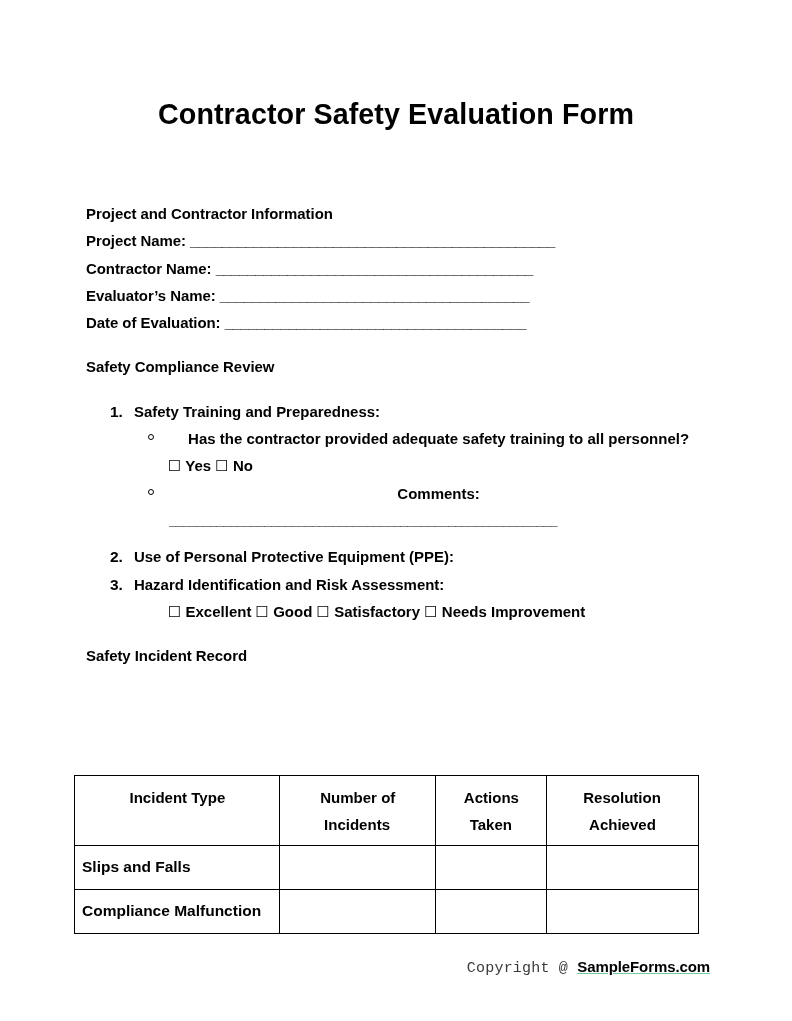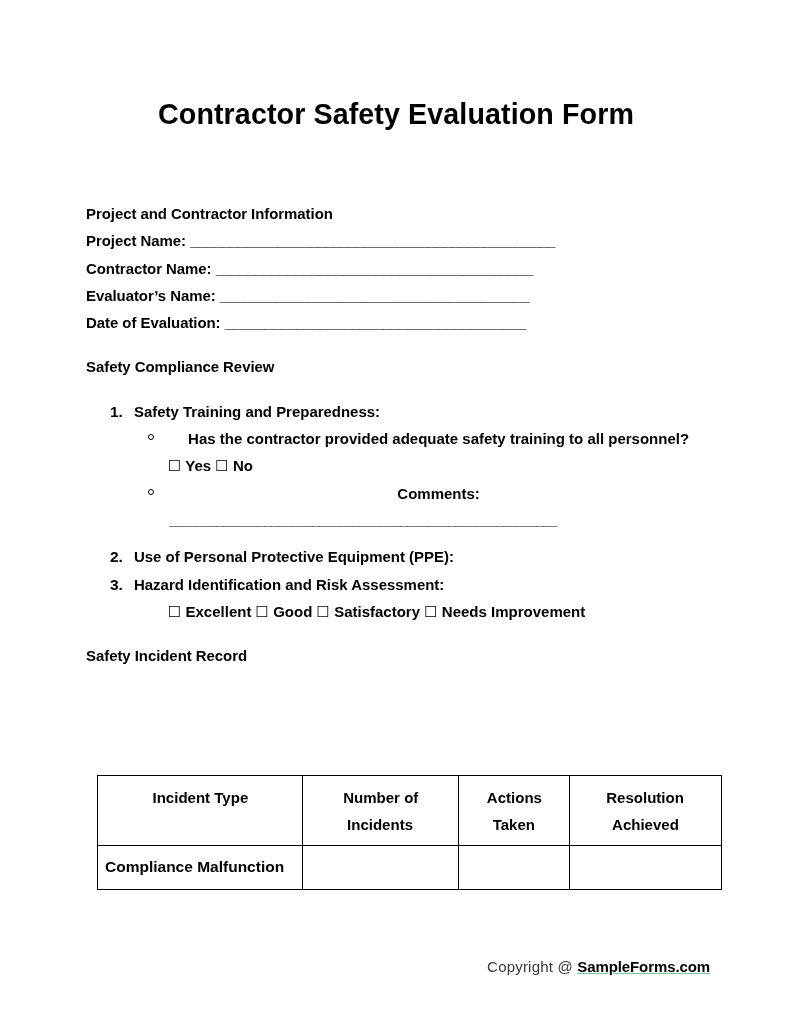--- a/index.html
+++ b/index.html
@@ -144,21 +144,21 @@
     font-weight: bold;
     line-height: 27.3px;
     letter-spacing: -0.42px;
     white-space: nowrap;
     overflow: hidden;
   }
 
   
   .incident-table {
     position: absolute;
-    left: 97px;
+    left: 74px;
     top: 775px;
     width: 624px;
     border-collapse: collapse;
     table-layout: fixed;
   }
   .incident-table td,
   .incident-table th {
     border: 1.3px solid #000000;
     font-size: 15.5px;
     font-weight: bold;
@@ -197,21 +197,21 @@
     left: 0;
     top: 956px;
     width: 710px;
     text-align: right;
     font-size: 15px;
     color: #3a3a3a;
     line-height: 22px;
     white-space: nowrap;
   }
   .footer .cr-text {
-    font-family: Liberation Sans, sans-serif;
+    font-family: Liberation Mono, monospace;
     font-weight: normal;
     letter-spacing: 0.2px;
   }
   .footer .cr-link {
     font-weight: bold;
     text-decoration: underline;
     letter-spacing: -0.1px;
   }
 </style>
 </head>
@@ -312,20 +312,26 @@
           <span class="th-in">Taken</span>
         </th>
         <th class="col-4">
           <span class="th-in">Resolution</span><br>
           <span class="th-in">Achieved</span>
         </th>
       </tr>
     </thead>
     <tbody>
       <tr>
+        <td class="rowlabel">Slips and Falls</td>
+        <td class="blank"></td>
+        <td class="blank"></td>
+        <td class="blank"></td>
+      </tr>
+      <tr>
         <td class="rowlabel">Compliance Malfunction</td>
         <td class="blank"></td>
         <td class="blank"></td>
         <td class="blank"></td>
       </tr>
     </tbody>
   </table>
 
   <div class="footer">
     <span class="cr-text">Copyright @ </span><a class="cr-link" style="color: #000000; text-decoration-color: rgb(110, 203, 156);">SampleForms.com</a>

